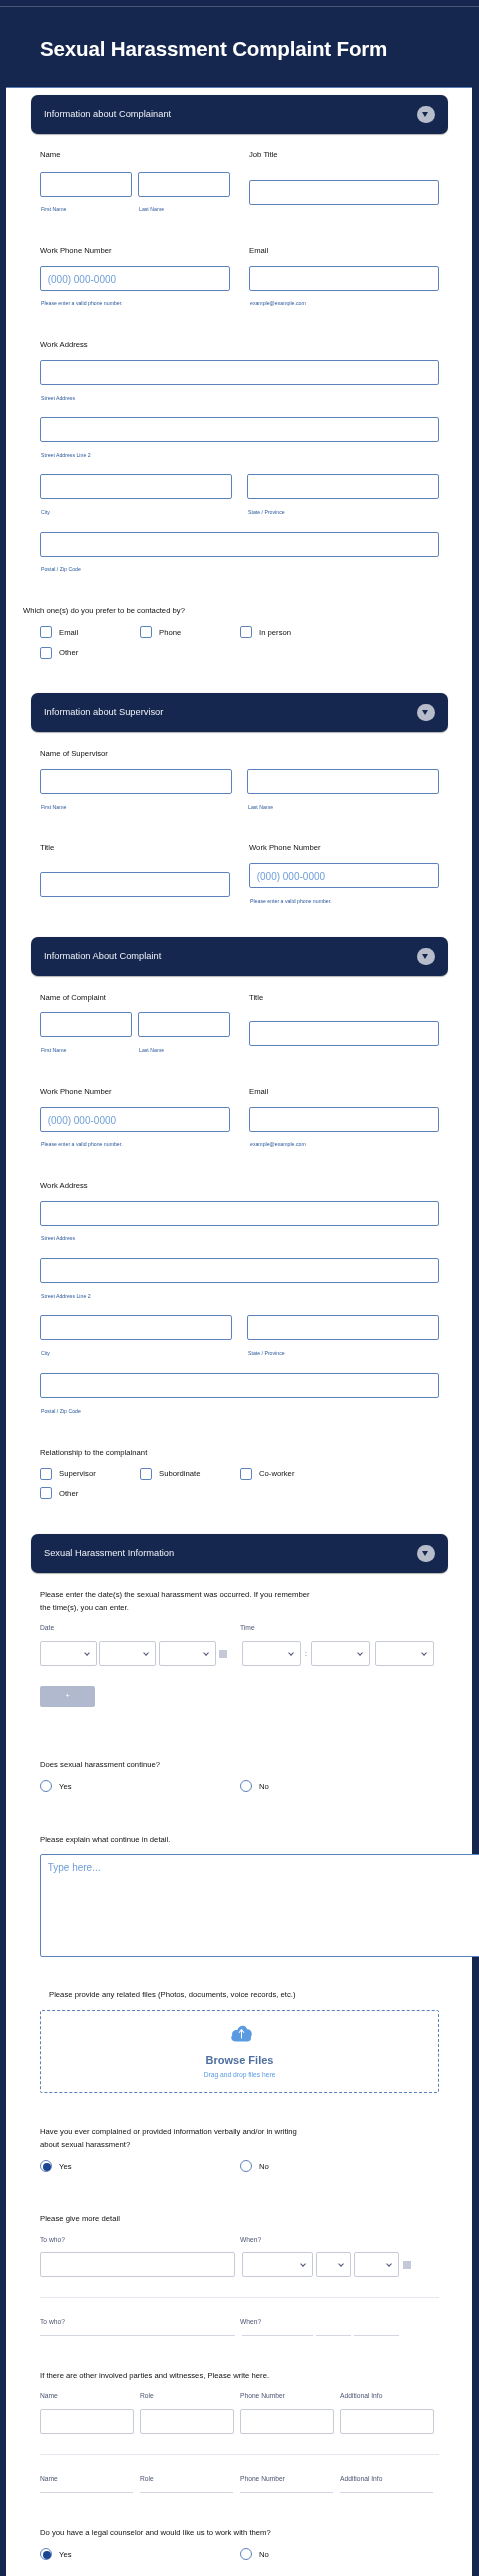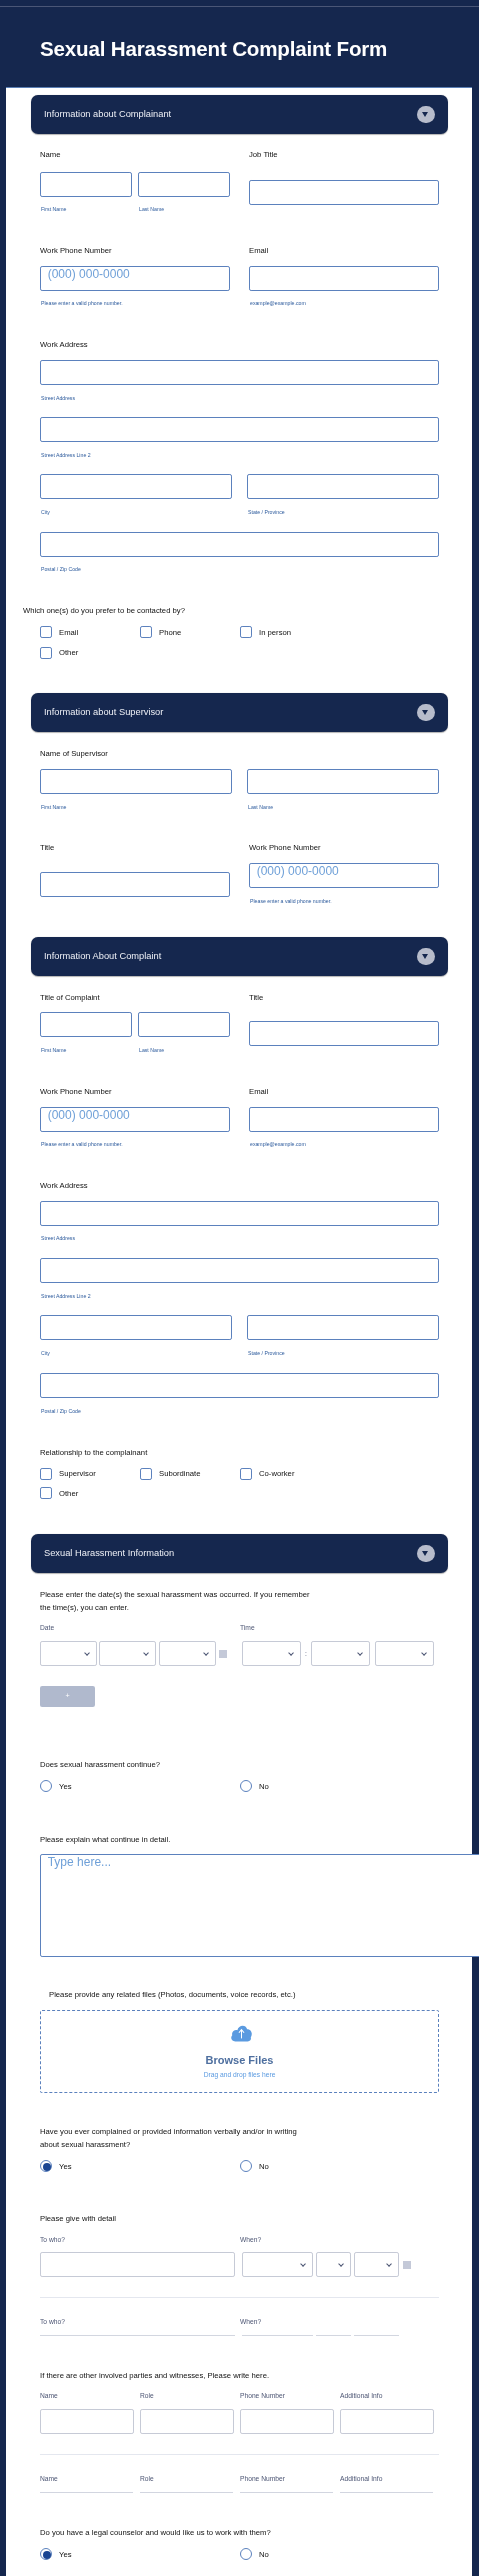--- a/index.html
+++ b/index.html
@@ -12,21 +12,21 @@
   .title { position: absolute; left: 40px; top: 37px; color: #ffffff; font-size: 20.6px; font-weight: 600; letter-spacing: -0.2px; }
   .section-bar { position: absolute; left: 31px; width: 417px; height: 39px; background: #15274e; border-radius: 7px; box-shadow: 0 0.5px 1px rgba(0,0,0,0.3); }
   .section-bar .sec-title { position: absolute; left: 13px; top: 14px; color: #eef0f6; font-size: 9.3px; }
   .section-bar .sec-toggle { position: absolute; right: 13.4px; top: 10.8px; width: 17.5px; height: 17.5px; border-radius: 50%; background: #b7bccb; }
   .section-bar .sec-toggle::after { content: ""; position: absolute; left: 5.2px; top: 6.2px; border-left: 3.6px solid transparent; border-right: 3.6px solid transparent; border-top: 5.7px solid #15274e; }
   .lbl { position: absolute; color: #111111; font-size: 7.7px; }
   .sub { position: absolute; color: #2c5a9c; font-size: 5.2px; }
   .hint { position: absolute; color: #2c5a9c; font-size: 5.2px; }
   .input { position: absolute; height: 25px; background: #fff; border: 0.5px solid #5b81bd; border-radius: 2.1px; }
   .input.gray { border-color: #c6cad6; }
-  .ph { position: absolute; left: 6.7px; top: 0; color: #6fa0d8; font-size: 12px; }
+  .ph { position: absolute; left: 6.7px; top: 7px; color: #6fa0d8; font-size: 10px; }
   .cb { position: absolute; width: 12.4px; height: 12.4px; border: 0.5px solid #5b81bd; border-radius: 2.1px; background: #fff; }
   .cb-label { position: absolute; color: #111; font-size: 7.7px; }
   .radio { position: absolute; width: 12.4px; height: 12.4px; border: 0.5px solid #5b81bd; border-radius: 50%; background: #fff; }
   .radio.checked::after { content: ""; position: absolute; left: 1.5px; top: 1.5px; width: 8.2px; height: 8.2px; border-radius: 50%; background: #1a4592; }
   .small-lbl { position: absolute; color: #4c5573; font-size: 6.7px; }
   .select { position: absolute; height: 25px; background: #fff; border: 0.5px solid #c6cad6; border-radius: 2.1px; }
   .select .chev { position: absolute; right: 7.2px; top: 8.8px; width: 4.1px; height: 4.1px; border-right: 1px solid #4c5573; border-bottom: 1px solid #4c5573; transform: rotate(45deg); }
   .cal { position: absolute; width: 8.2px; height: 10.3px; }
   .cal .top { position: absolute; left: 0; top: 1.5px; width: 8.2px; height: 2.1px; background: #c4c9d8; }
   .cal .body { position: absolute; left: 0; top: 4.1px; width: 8.2px; height: 6.2px; background: #c4c9d8; }
@@ -104,21 +104,21 @@
 <div class="input" style="left:40px;top:872px;width:190px"></div>
 <div class="input" style="left:249px;top:863px;width:190px">
   <span class="ph">(000) 000-0000</span>
 </div>
 <div class="hint" style="left:250px;top:898px">Please enter a valid phone number.</div>
 
 <div class="section-bar" style="top:937px">
   <span class="sec-title">Information About Complaint</span>
   <span class="sec-toggle"></span>
 </div>
-<div class="lbl" style="left:40px;top:993px">Title of Complaint</div>
+<div class="lbl" style="left:40px;top:993px">Name of Complaint</div>
 <div class="lbl" style="left:249px;top:993px">Title</div>
 <div class="input" style="left:40px;top:1012px;width:92px"></div>
 <div class="input" style="left:138px;top:1012px;width:92px"></div>
 <div class="input" style="left:249px;top:1021px;width:190px"></div>
 <div class="sub" style="left:41px;top:1047px">First Name</div>
 <div class="sub" style="left:139px;top:1047px">Last Name</div>
 
 <div class="lbl" style="left:40px;top:1087px">Work Phone Number</div>
 <div class="lbl" style="left:249px;top:1087px">Email</div>
 <div class="input" style="left:40px;top:1107px;width:190px">
@@ -206,21 +206,21 @@
   <div class="drag" style="top:60px">Drag and drop files here</div>
 </div>
 
 <div class="lbl" style="left:40px;top:2127px">Have you ever complained or provided information verbally and/or in writing</div>
 <div class="lbl" style="left:40px;top:2140px">about sexual harassment?</div>
 <div class="radio checked" style="left:40px;top:2160px"></div>
 <div class="cb-label" style="left:59px;top:2162px">Yes</div>
 <div class="radio" style="left:240px;top:2160px"></div>
 <div class="cb-label" style="left:259px;top:2162px">No</div>
 
-<div class="lbl" style="left:40px;top:2214px">Please give with detail</div>
+<div class="lbl" style="left:40px;top:2214px">Please give more detail</div>
 <div class="small-lbl" style="left:40px;top:2236px">To who?</div>
 <div class="small-lbl" style="left:240px;top:2236px">When?</div>
 <div class="input gray" style="left:40px;top:2252px;width:195px"></div>
 <div class="select" style="left:242px;top:2252px;width:71px">
     <span class="chev"></span>
   </div>
 <div class="select" style="left:316px;top:2252px;width:35px">
     <span class="chev"></span>
   </div>
 <div class="select" style="left:354px;top:2252px;width:45px">

